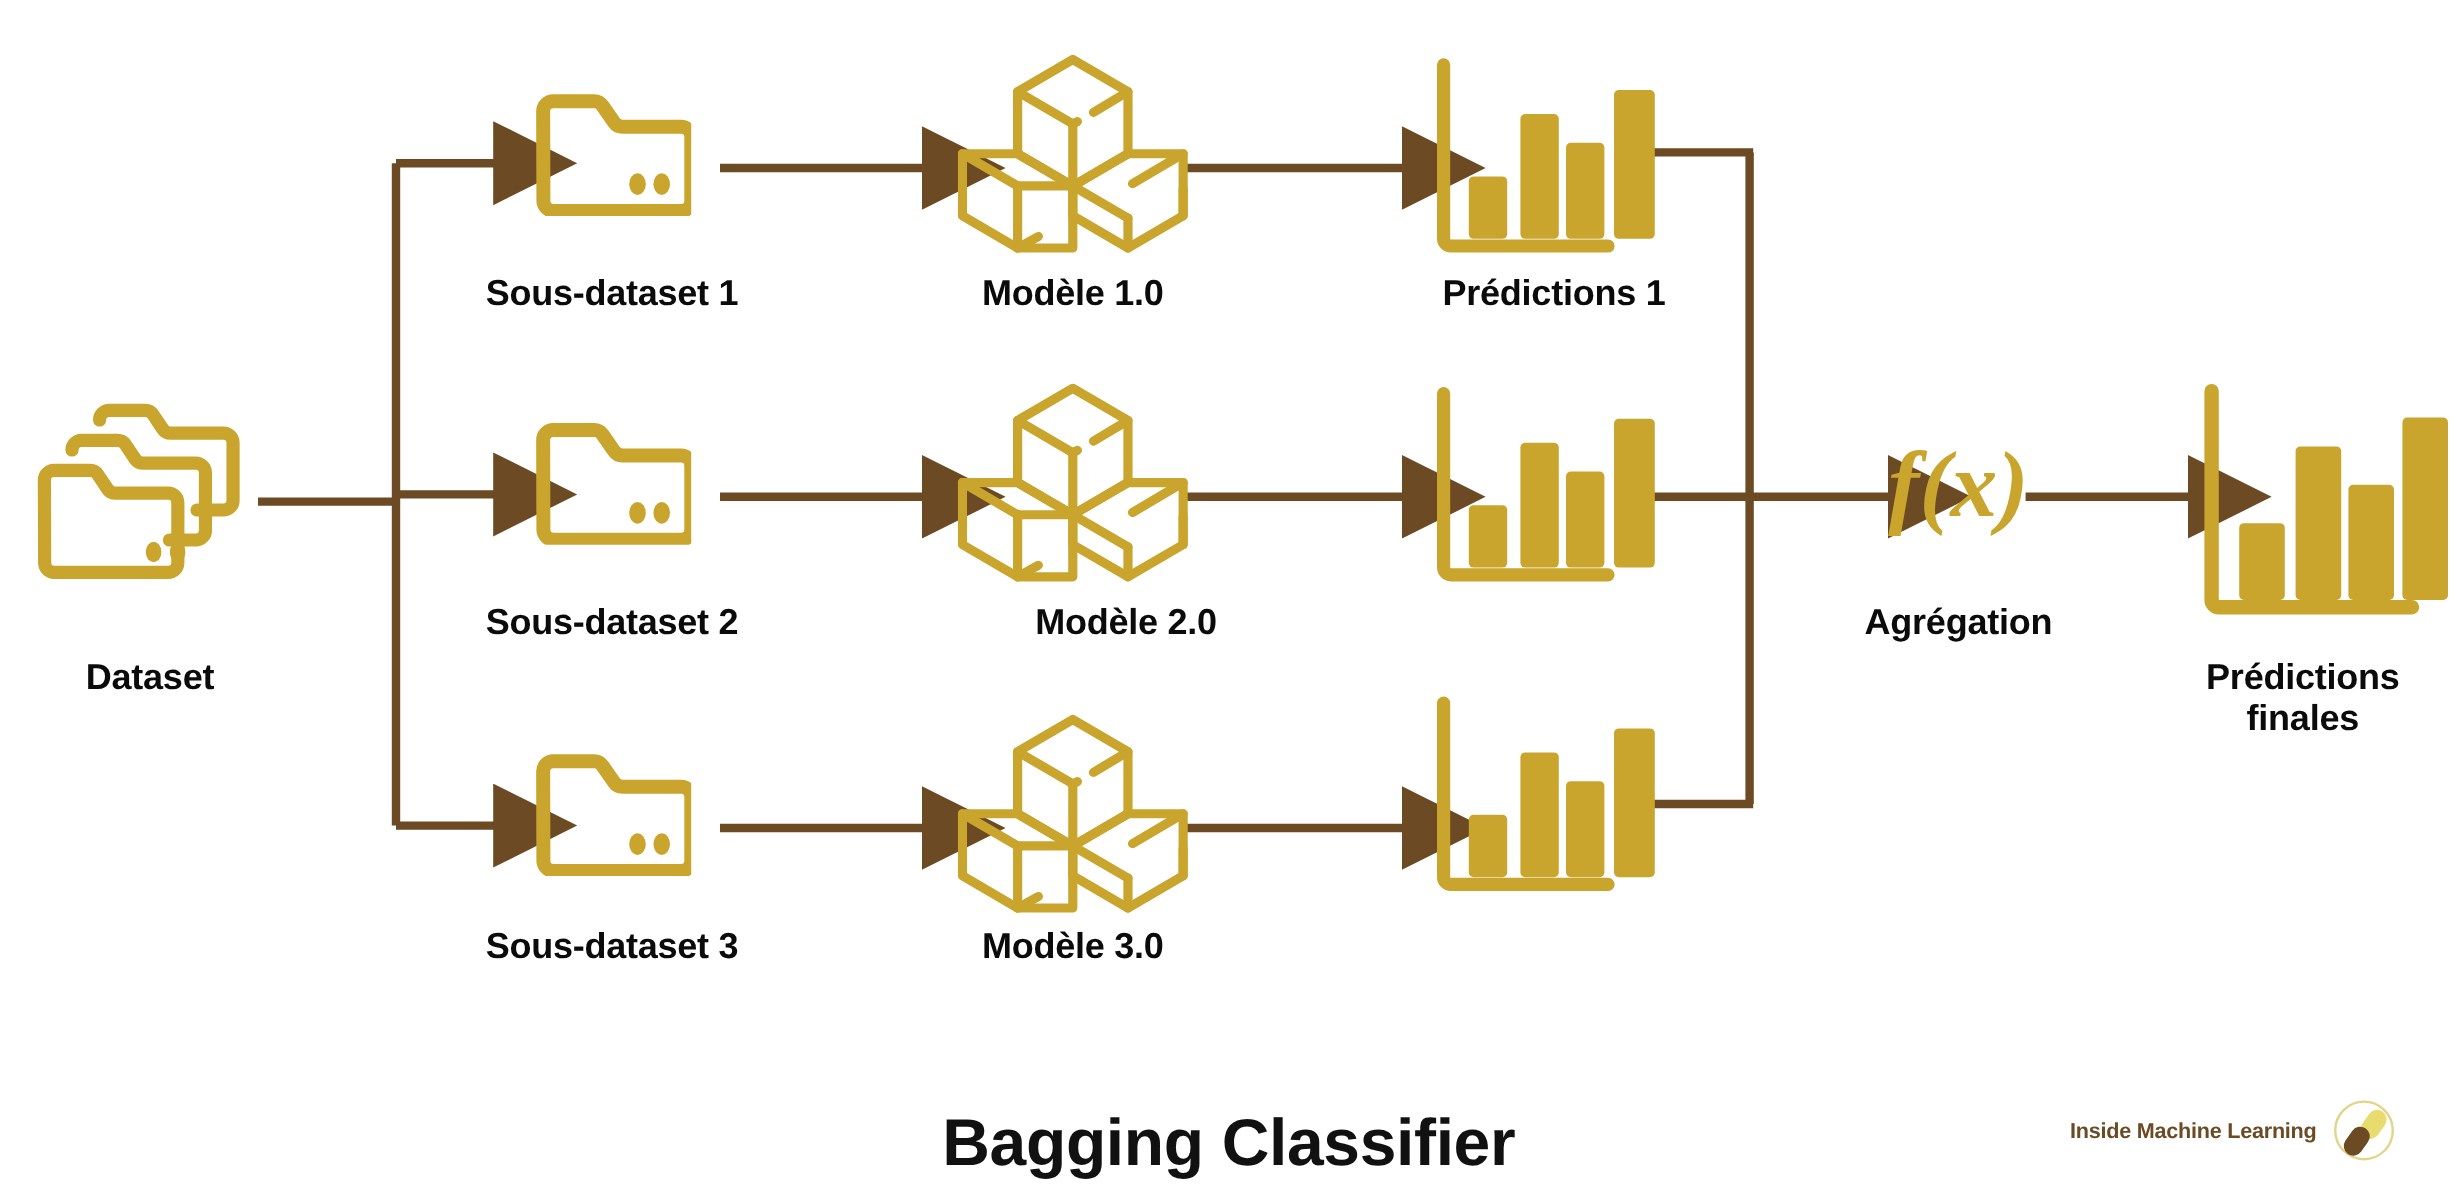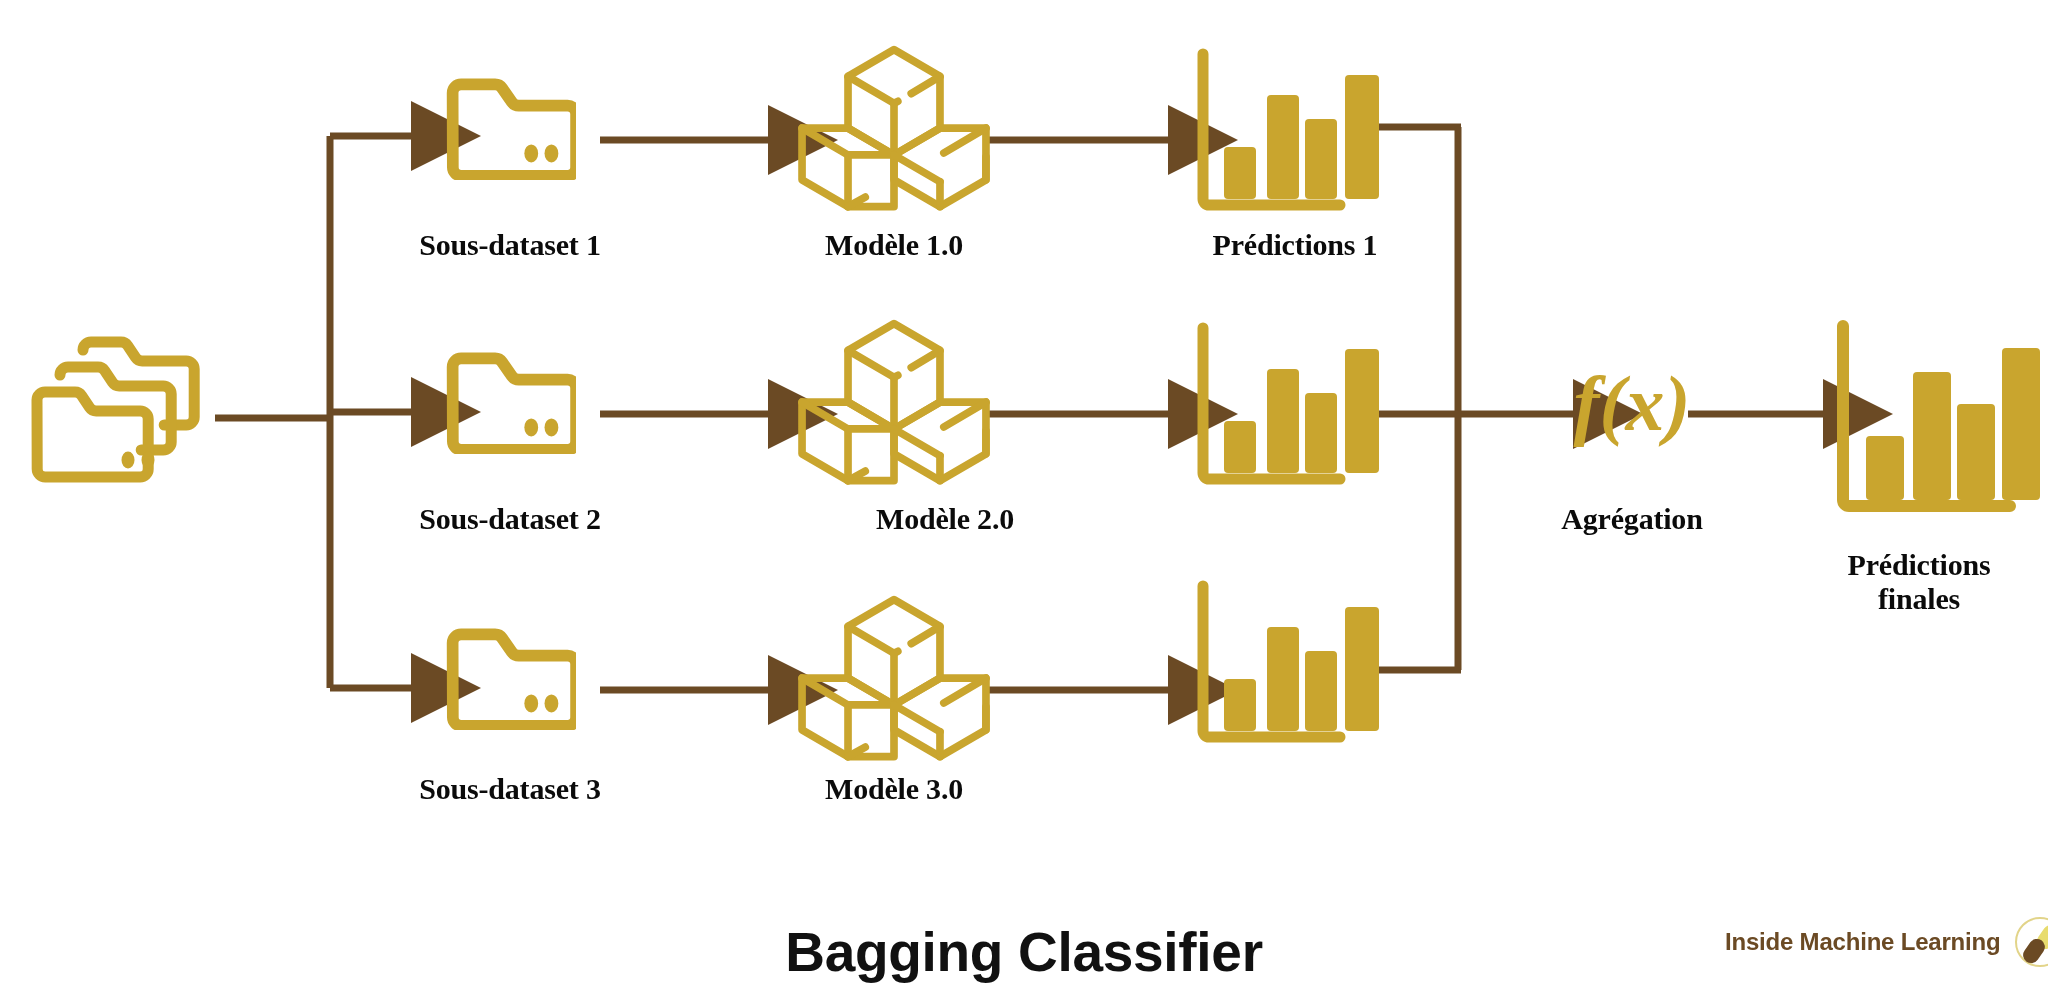--- a/index.html
+++ b/index.html
@@ -7,21 +7,21 @@
     width:2048px;height:995px;
     font-family:"Liberation Sans", sans-serif;
     overflow:hidden;
     position:relative;
   }
   #stage{position:absolute;left:0;top:0;width:2048px;height:995px;background:#fff;}
   #canvas{position:absolute;left:0;top:0;width:2048px;height:995px;}
 
   .lbl{
     position:absolute;
-    font-family:Liberation Serif, serif;
+    font-family:Liberation Sans, sans-serif;
     font-weight:bold;
     color:#0b0b0b;
     text-align:center;
     letter-spacing:-0.2px;
     white-space:nowrap;
     line-height:1.12;
   }
   .lbl.node{font-size:30px;}
   .lbl.two{white-space:normal;}
   .title{
@@ -31,21 +31,21 @@
     color:#111111;
     text-align:center;
     white-space:nowrap;
     letter-spacing:-0.3px;
   }
   .brand{
     position:absolute;
     display:flex;align-items:center;gap:14px;
   }
   .brand-text{
-    font-size:24px;font-weight:bold;color:#6B4A24;
+    font-size:18px;font-weight:bold;color:#6B4A24;
     font-family:"Liberation Sans", sans-serif;
     letter-spacing:-0.2px;white-space:nowrap;
   }
   .brand-mark{width:52px;height:52px;flex:0 0 auto;}
 </style>
 </head>
 <body>
 
 <div id="stage">
 
@@ -179,20 +179,21 @@
       <rect x="1913" y="372" width="38" height="128" rx="4" fill="#C9A52E"></rect>
       <rect x="1957" y="404" width="38" height="96" rx="4" fill="#C9A52E"></rect>
       <rect x="2002" y="348" width="38" height="152" rx="4" fill="#C9A52E"></rect>
     </g>
 
     <g>
       <text x="1632" y="430" text-anchor="middle" font-family="'Liberation Serif', serif" font-style="italic" font-weight="bold" font-size="78" fill="#C9A52E">f(x)</text>
     </g>
   </svg>
 
+  <div class="lbl node" style="left:0px;top:548px;width:250px;">Dataset</div>
 
   <div class="lbl node" style="left:390px;top:228px;width:240px;">Sous-dataset 1</div>
   <div class="lbl node" style="left:390px;top:502px;width:240px;">Sous-dataset 2</div>
   <div class="lbl node" style="left:390px;top:772px;width:240px;">Sous-dataset 3</div>
 
   <div class="lbl node" style="left:774px;top:228px;width:240px;">Modèle 1.0</div>
   <div class="lbl node" style="left:774px;top:502px;width:240px;text-align:right;">Modèle 2.0</div>
   <div class="lbl node" style="left:774px;top:772px;width:240px;">Modèle 3.0</div>
 
   <div class="lbl node" style="left:1155px;top:228px;width:280px;">Prédictions 1</div>

